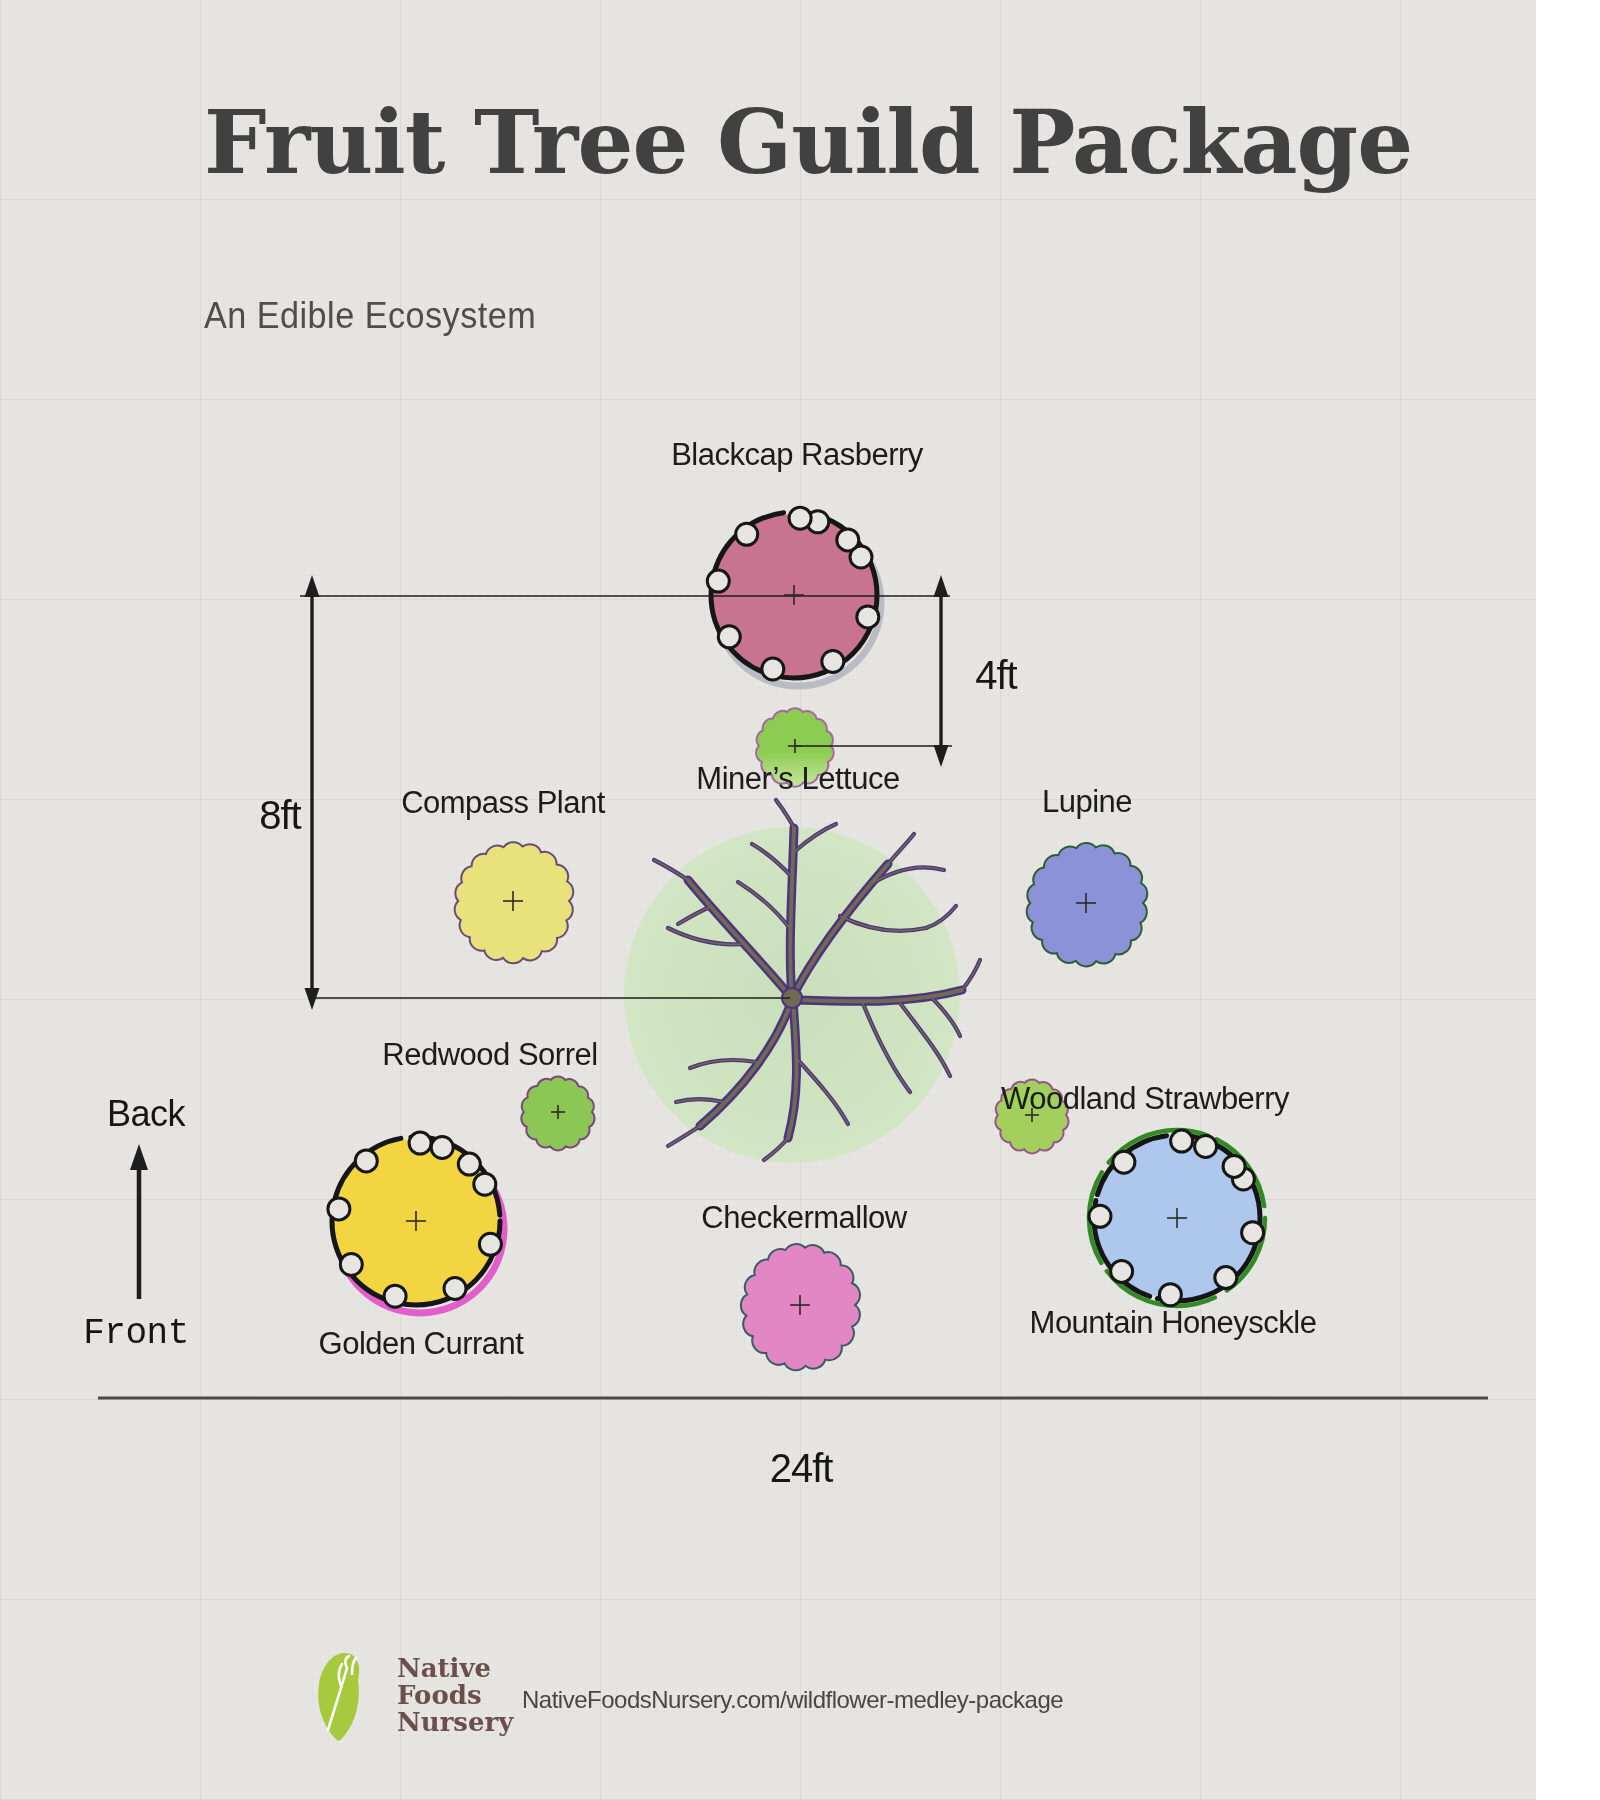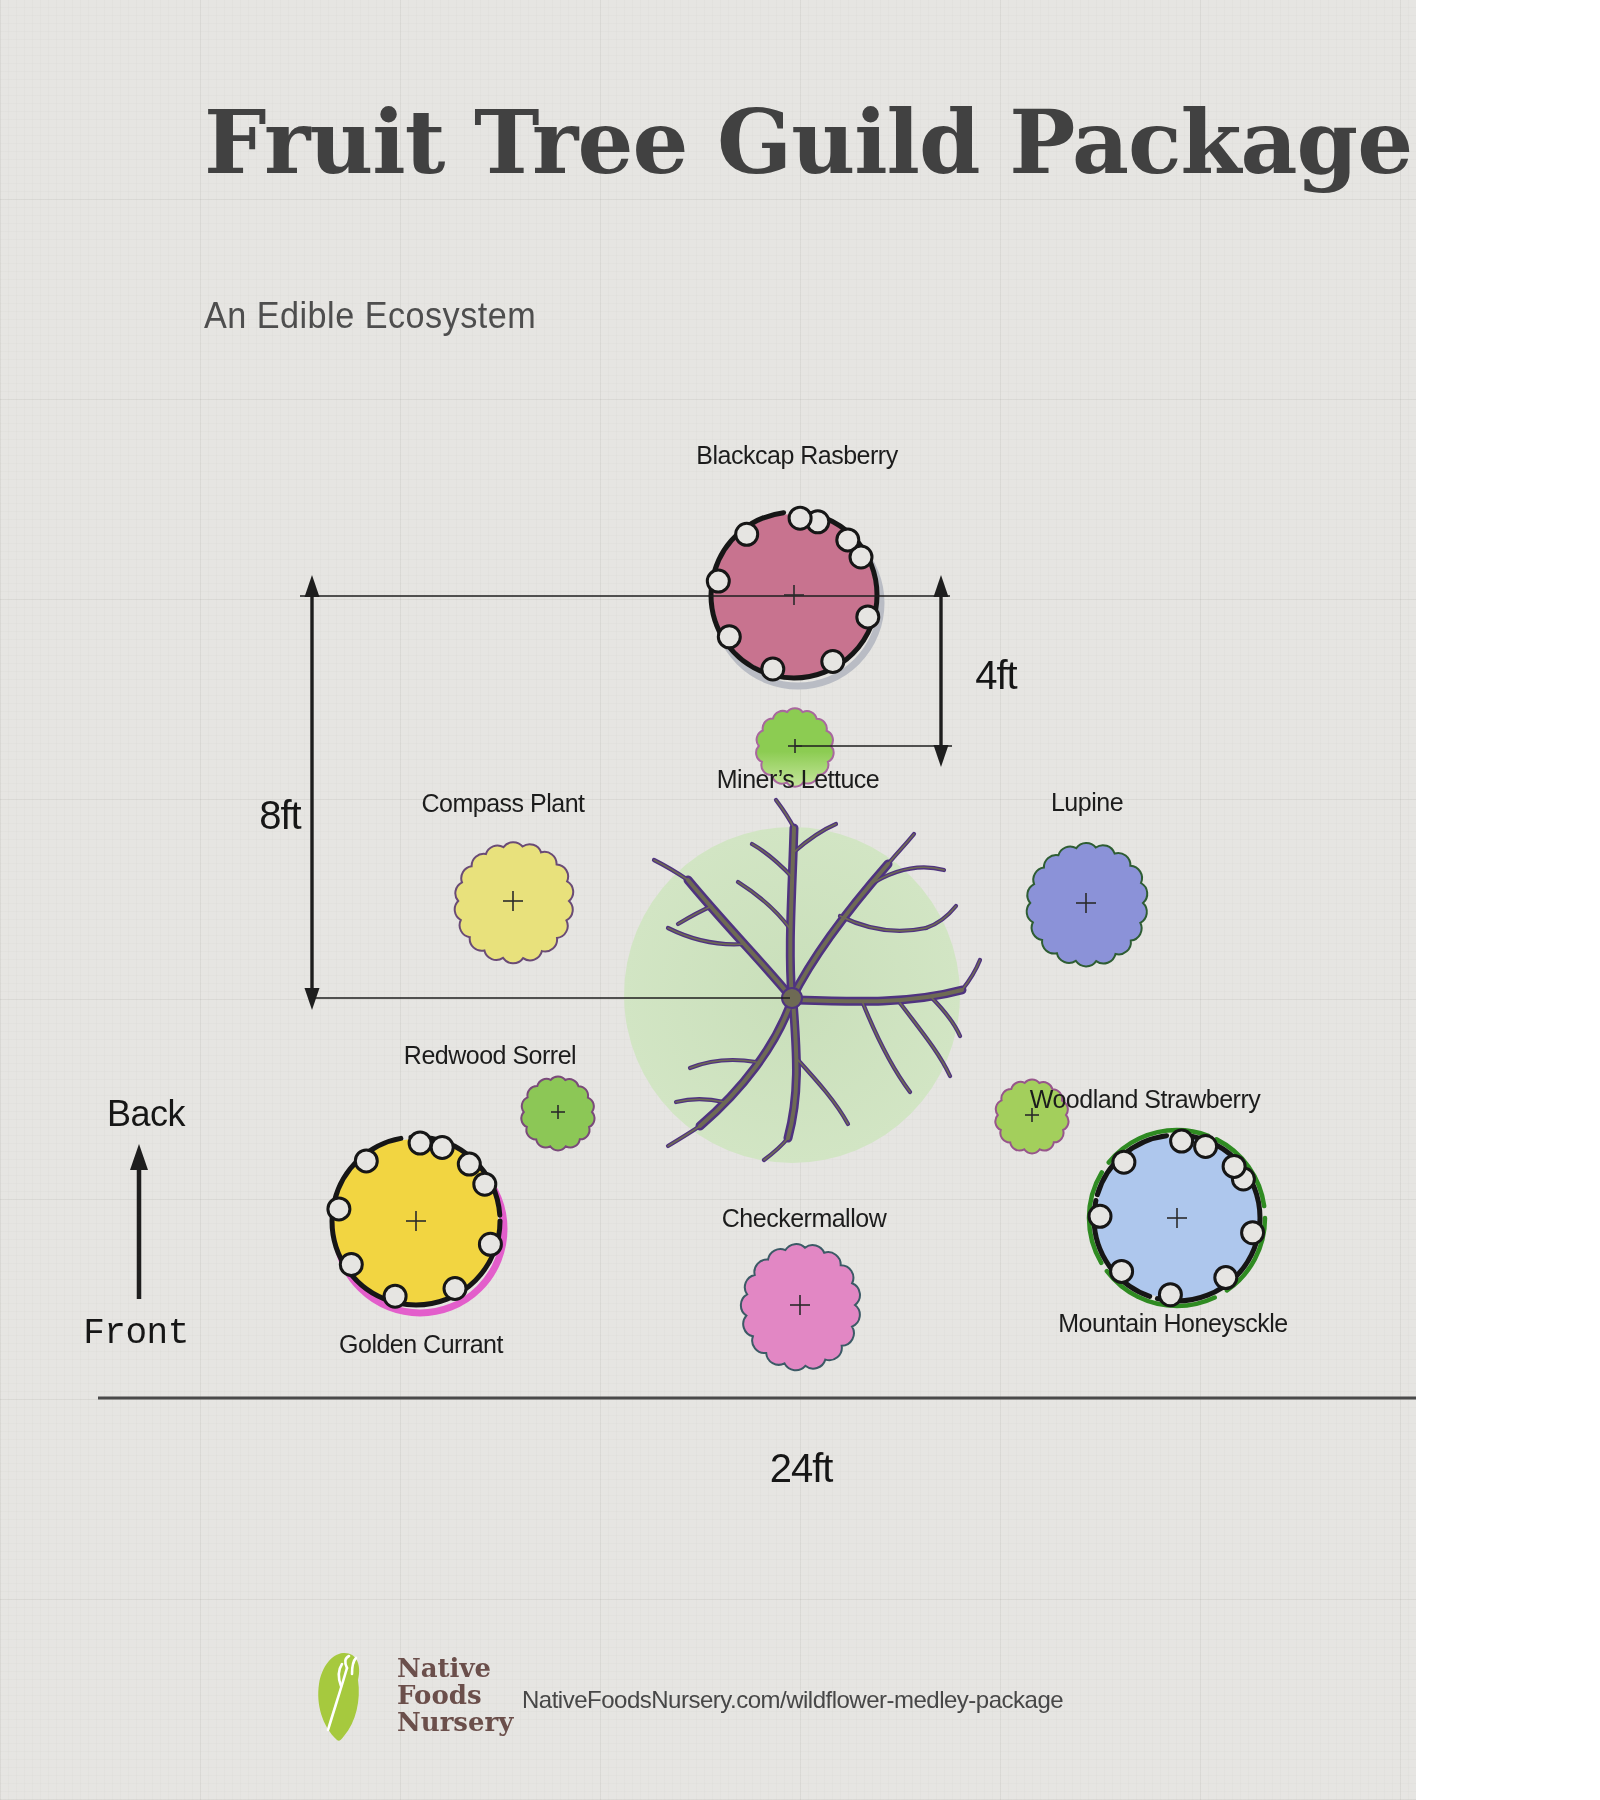--- a/index.html
+++ b/index.html
@@ -1,18 +1,18 @@
 <!DOCTYPE html>
 <html><head>
 <meta charset="utf-8">
 <style>
   html,body{margin:0;padding:0;}
   body{width:1600px;height:1800px;font-family:"Liberation Sans",sans-serif;}
   .stage{
-    position:relative;width:1416px;height:1800px;overflow:hidden;
+    position:relative;width:1536px;height:1800px;overflow:hidden;
     background:
       repeating-linear-gradient(0deg, rgba(105,105,95,0.07) 0 1px, transparent 1px 200px),
       repeating-linear-gradient(90deg, rgba(105,105,95,0.07) 0 1px, transparent 1px 200px),
       repeating-linear-gradient(0deg, rgba(120,120,110,0.030) 0 1px, transparent 1px 8px),
       repeating-linear-gradient(90deg, rgba(120,120,110,0.030) 0 1px, transparent 1px 8px),
       #e6e5e2;
   }
   #diagram-svg{position:absolute;left:0;top:0;}
   .abs{position:absolute;}
   .ctr{transform:translate(-50%,-50%);white-space:nowrap;}
@@ -22,21 +22,21 @@
   }
   .subtitle{
     font-family:"DejaVu Serif","Liberation Serif",serif;font-weight:bold;
     color:#444444;font-size:44px;line-height:1;
   }
   .tagline{
     color:#4e4e4e;font-size:36px;letter-spacing:0.5px;line-height:1;
     transform:scaleX(0.95);transform-origin:left center;
   }
   .plant-label{
-    color:#1c1c1c;font-size:25px;letter-spacing:-0.5px;line-height:1.05;
+    color:#1c1c1c;font-size:31px;letter-spacing:-0.5px;line-height:1.05;
     text-align:left;
   }
   .dim-label{color:#161616;font-size:40px;letter-spacing:-1px;}
   .orient-label{color:#161616;font-size:36px;letter-spacing:-0.5px;}
   .brand{
     font-family:"DejaVu Serif","Liberation Serif",serif;font-weight:bold;
     color:#6b4f4b;font-size:26px;line-height:1.0;letter-spacing:0px;margin-left:40px;
   }
   .brand div{margin-bottom:1px;}
   .url{

